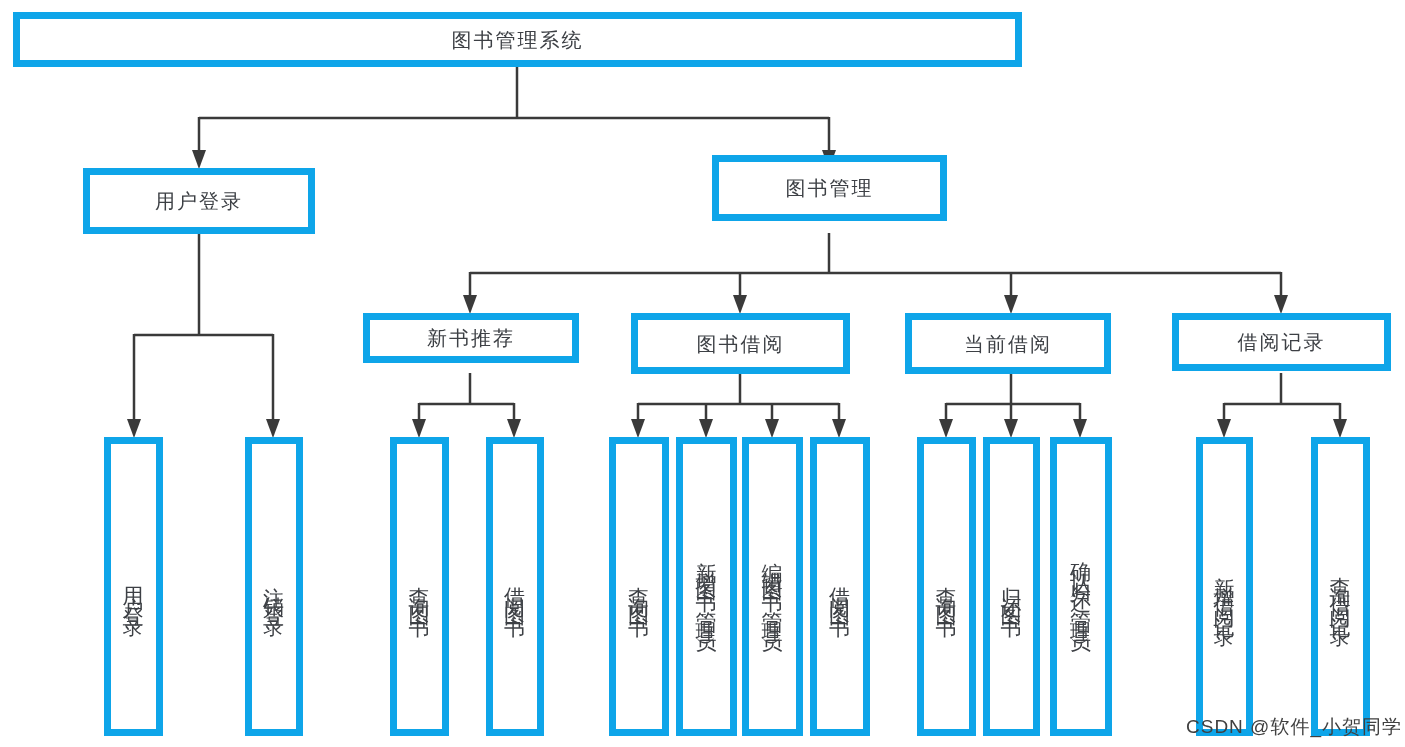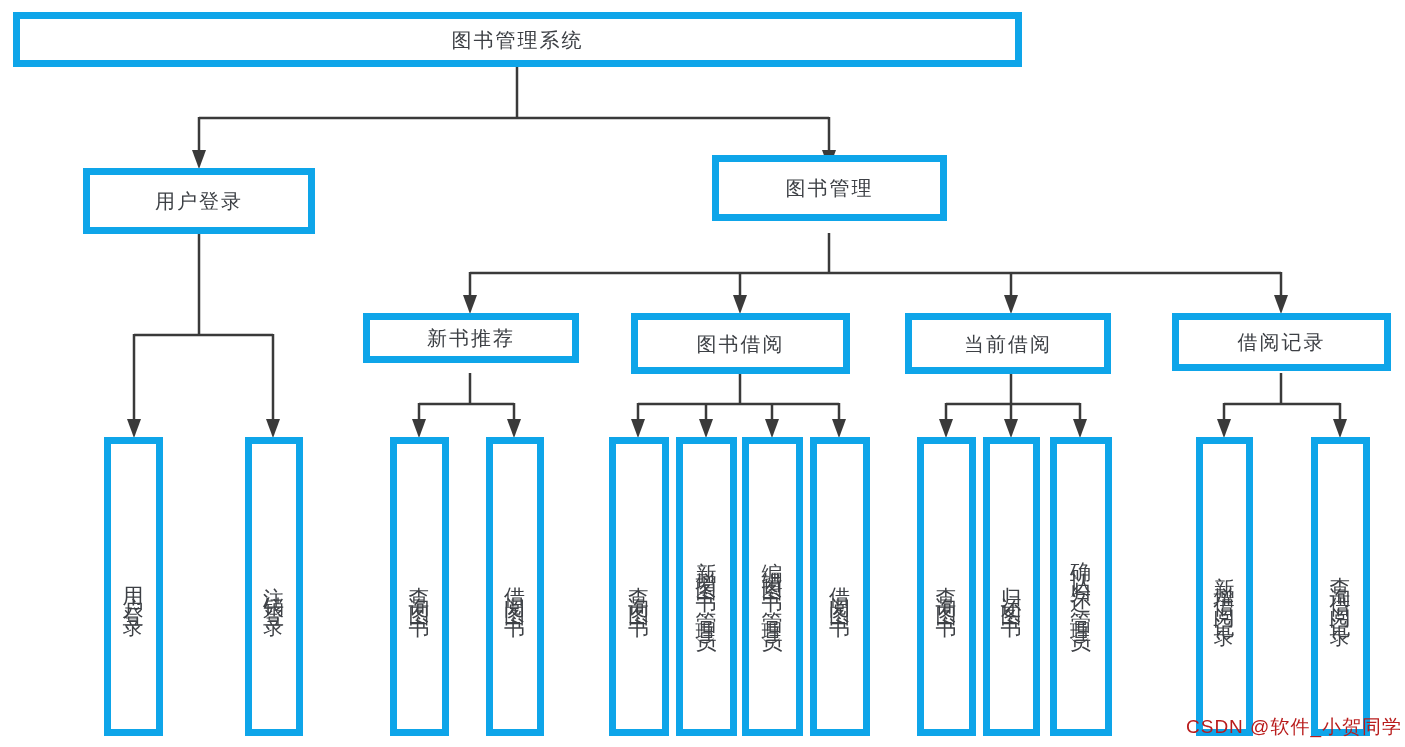--- a/index.html
+++ b/index.html
@@ -46,21 +46,21 @@
     letter-spacing: 10px;
     line-height: 1.0;
     padding-top: 6px;
   }
   #watermark {
     position: absolute;
     left: 1186px;
     top: 714px;
     font-size: 19px;
     letter-spacing: 1px;
-    color: #b91c1c;
+    color: #404040;
     white-space: nowrap;
     z-index: 5;
   }
 </style>
 </head>
 <body>
 
 <div id="canvas">
 
   <svg id="connectors" viewBox="0 0 1405 747" xmlns="http://www.w3.org/2000/svg" aria-hidden="true">

